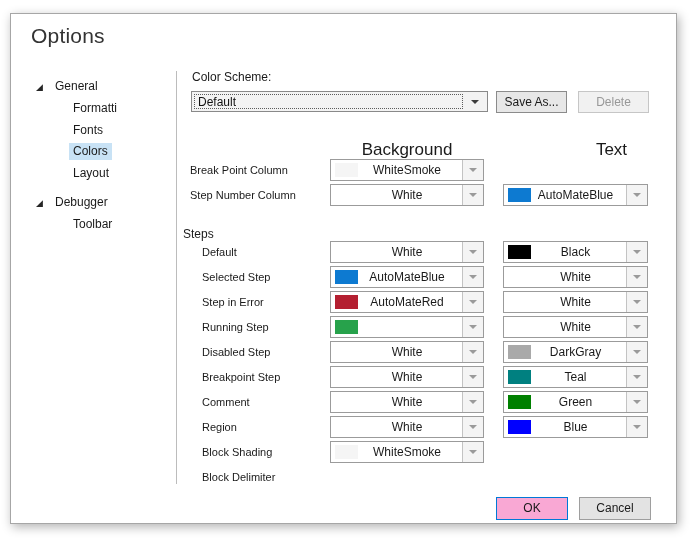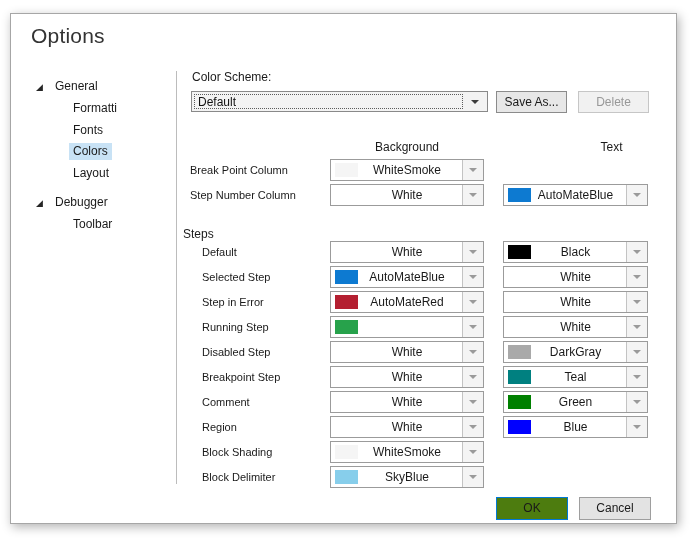--- a/index.html
+++ b/index.html
@@ -72,21 +72,21 @@
   .btn {
     position: absolute; height: 22px;
     font-size: 12px; color: #1a1a1a; text-align: center; line-height: 20px;
     background: #e7e7e7; border: 1px solid #8b8b8b; cursor: default;
   }
   .btn-save   { left: 485px; top: 77px; width: 71px; }
   .btn-delete { left: 567px; top: 77px; width: 71px;
                 background: #f1f1f1; border-color: #c6c6c6; color: #989898; }
   
   .col-header {
-    position: absolute; top: 126px; font-size: 12px; color: #1a1a1a;
+    position: absolute; top: 126px; font-size: 17px; color: #1a1a1a;
     text-align: center;
   }
   .hdr-background { left: 319px; width: 154px; }
   .hdr-text       { left: 528px; width: 145px; }
   .steps-label {
     position: absolute; left: 172px; top: 213px;
     font-size: 12px; color: #1a1a1a;
   }
   
   .grid-row { position: absolute; left: 0; width: 667px; height: 22px; }
@@ -115,21 +115,21 @@
   }
   .combo-btn .arr {
     position: absolute; left: 6px; top: 8px;
     width: 0; height: 0;
     border-left: 4px solid transparent; border-right: 4px solid transparent;
     border-top: 4px solid #9a9a9a;
   }
   
   .btn-ok {
     left: 485px; top: 483px; width: 72px; height: 23px;
-    background: #4d7c0f; border: 1px solid #0078d7; line-height: 21px;
+    background: #f9a8d4; border: 1px solid #0078d7; line-height: 21px;
   }
   .btn-cancel {
     left: 568px; top: 483px; width: 72px; height: 23px;
     background: #e3e3e3; border: 1px solid #9e9e9e; line-height: 21px;
   }
 </style>
 </head>
 <body>
 
 <div class="dialog">
@@ -355,26 +355,19 @@
       <span class="combo-text">WhiteSmoke</span>
       <span class="combo-btn">
         <i class="arr"></i>
       </span>
     </div>
 
   </div>
 
   <div class="grid-row indent" style="top: 452px;">
     <span class="row-label">Block Delimiter</span>
-    <div class="color-combo bg-combo">
-      <span class="swatch" style="background: rgb(135, 206, 235);"></span>
-      <span class="combo-text">SkyBlue</span>
-      <span class="combo-btn">
-        <i class="arr"></i>
-      </span>
-    </div>
 
   </div>
 </div>
 
   <div class="btn btn-ok">OK</div>
   <div class="btn btn-cancel">Cancel</div>
 </div>
 
 </body></html>

